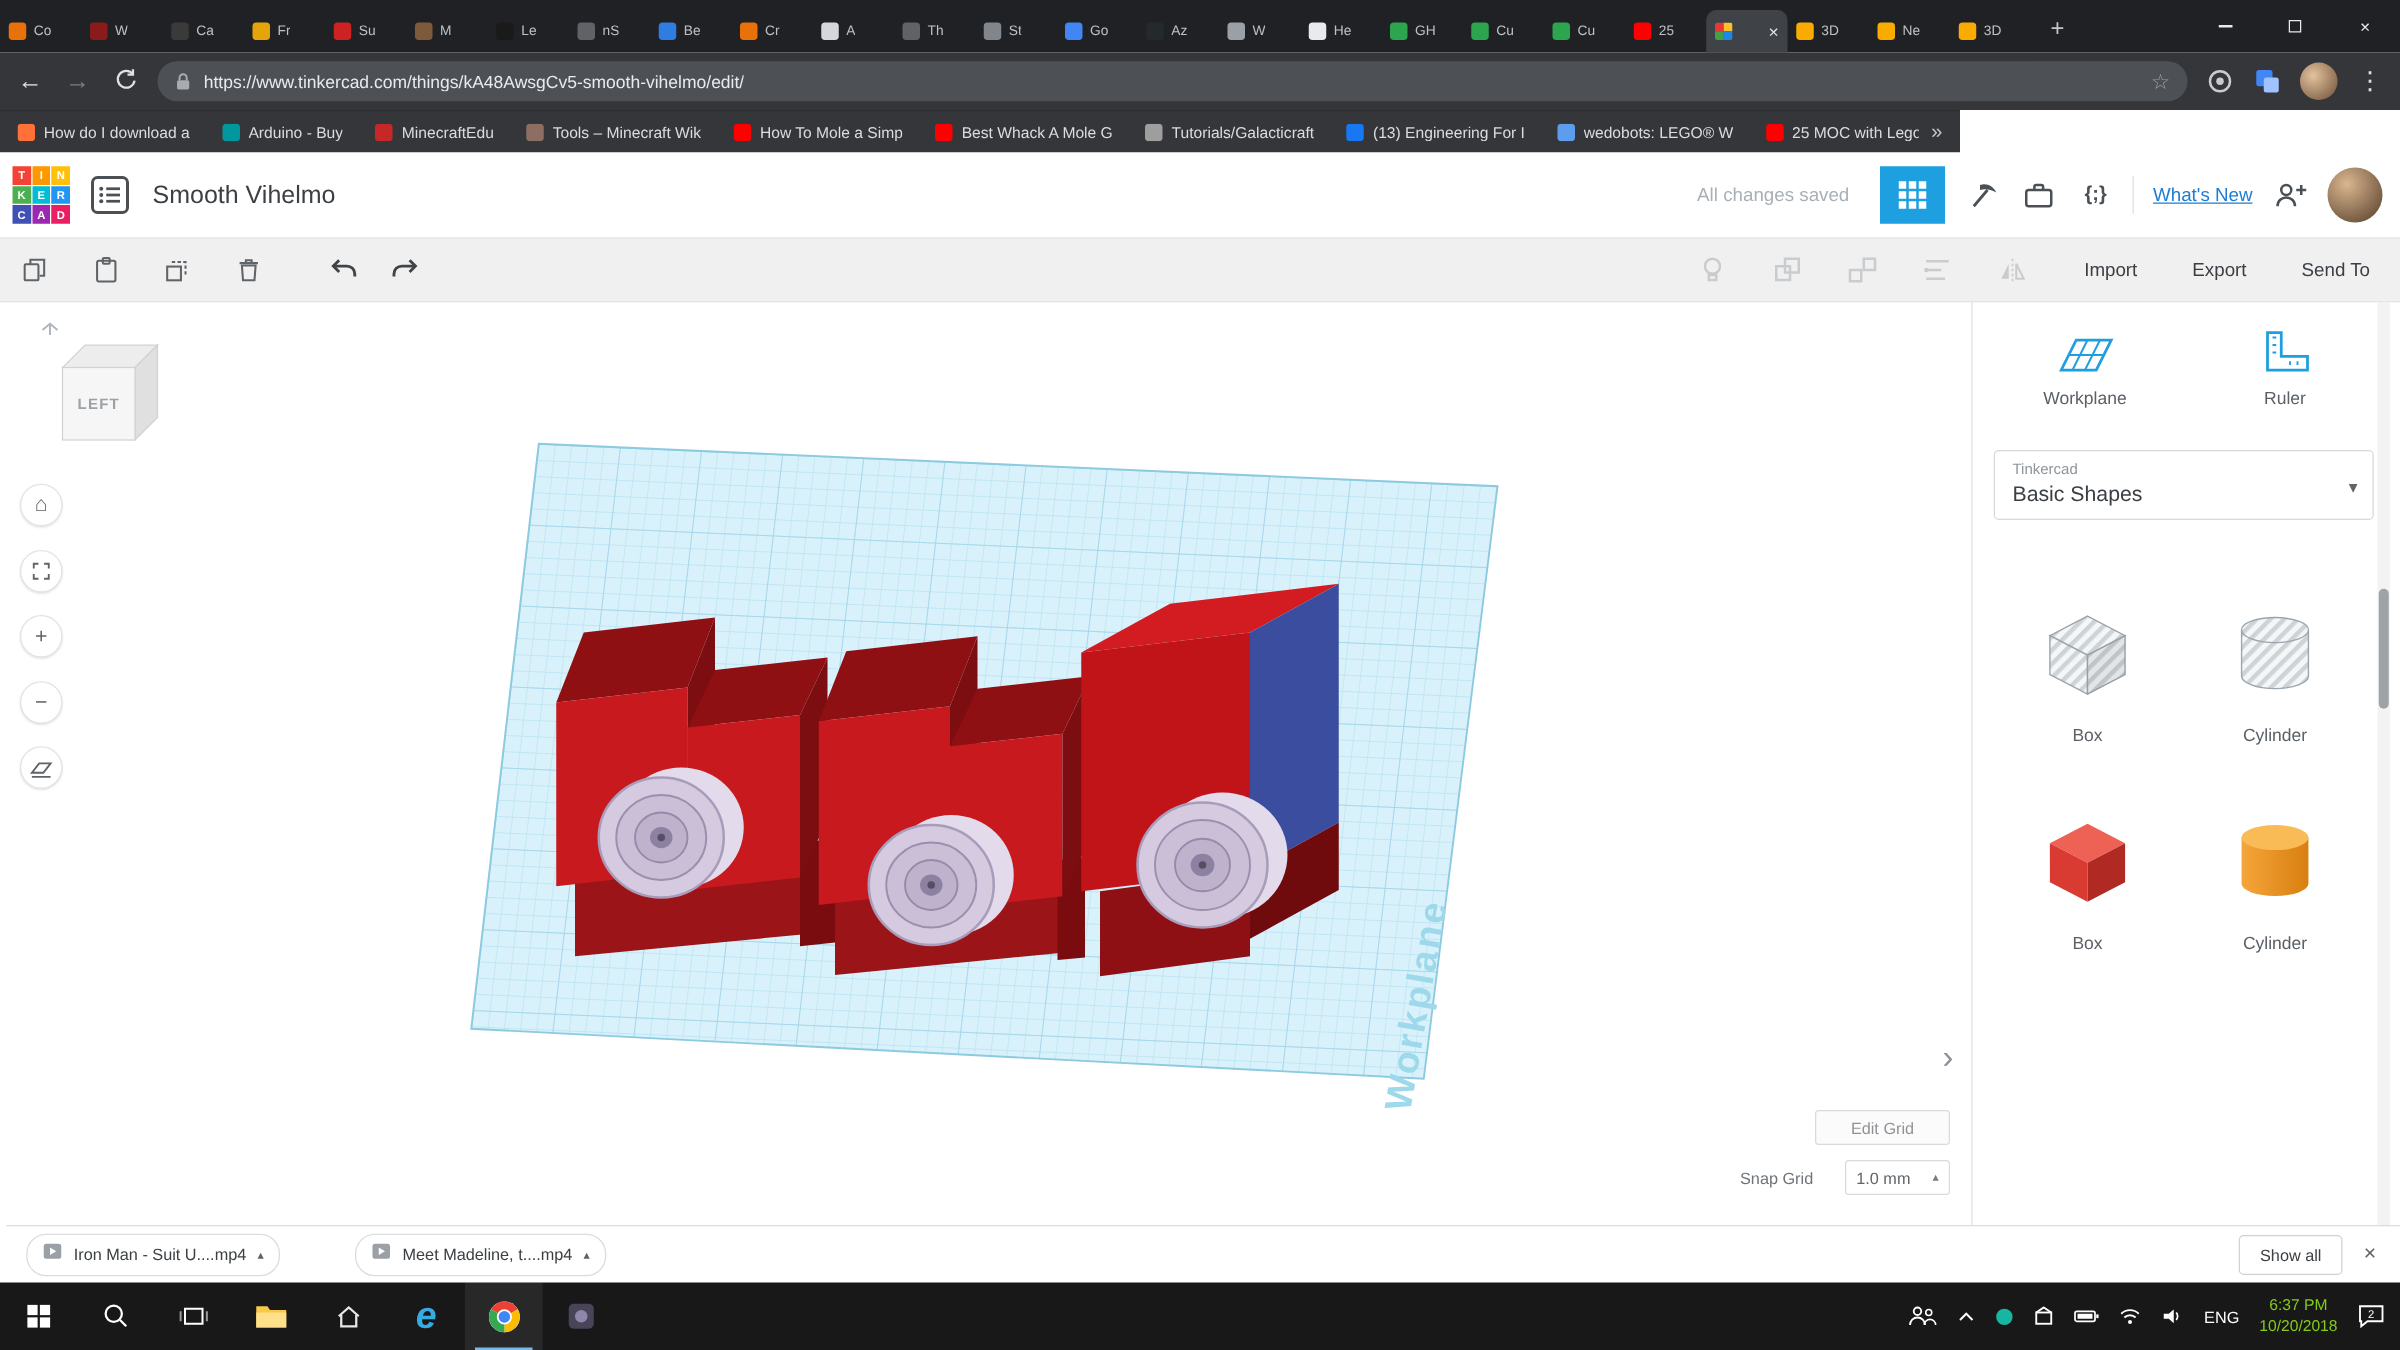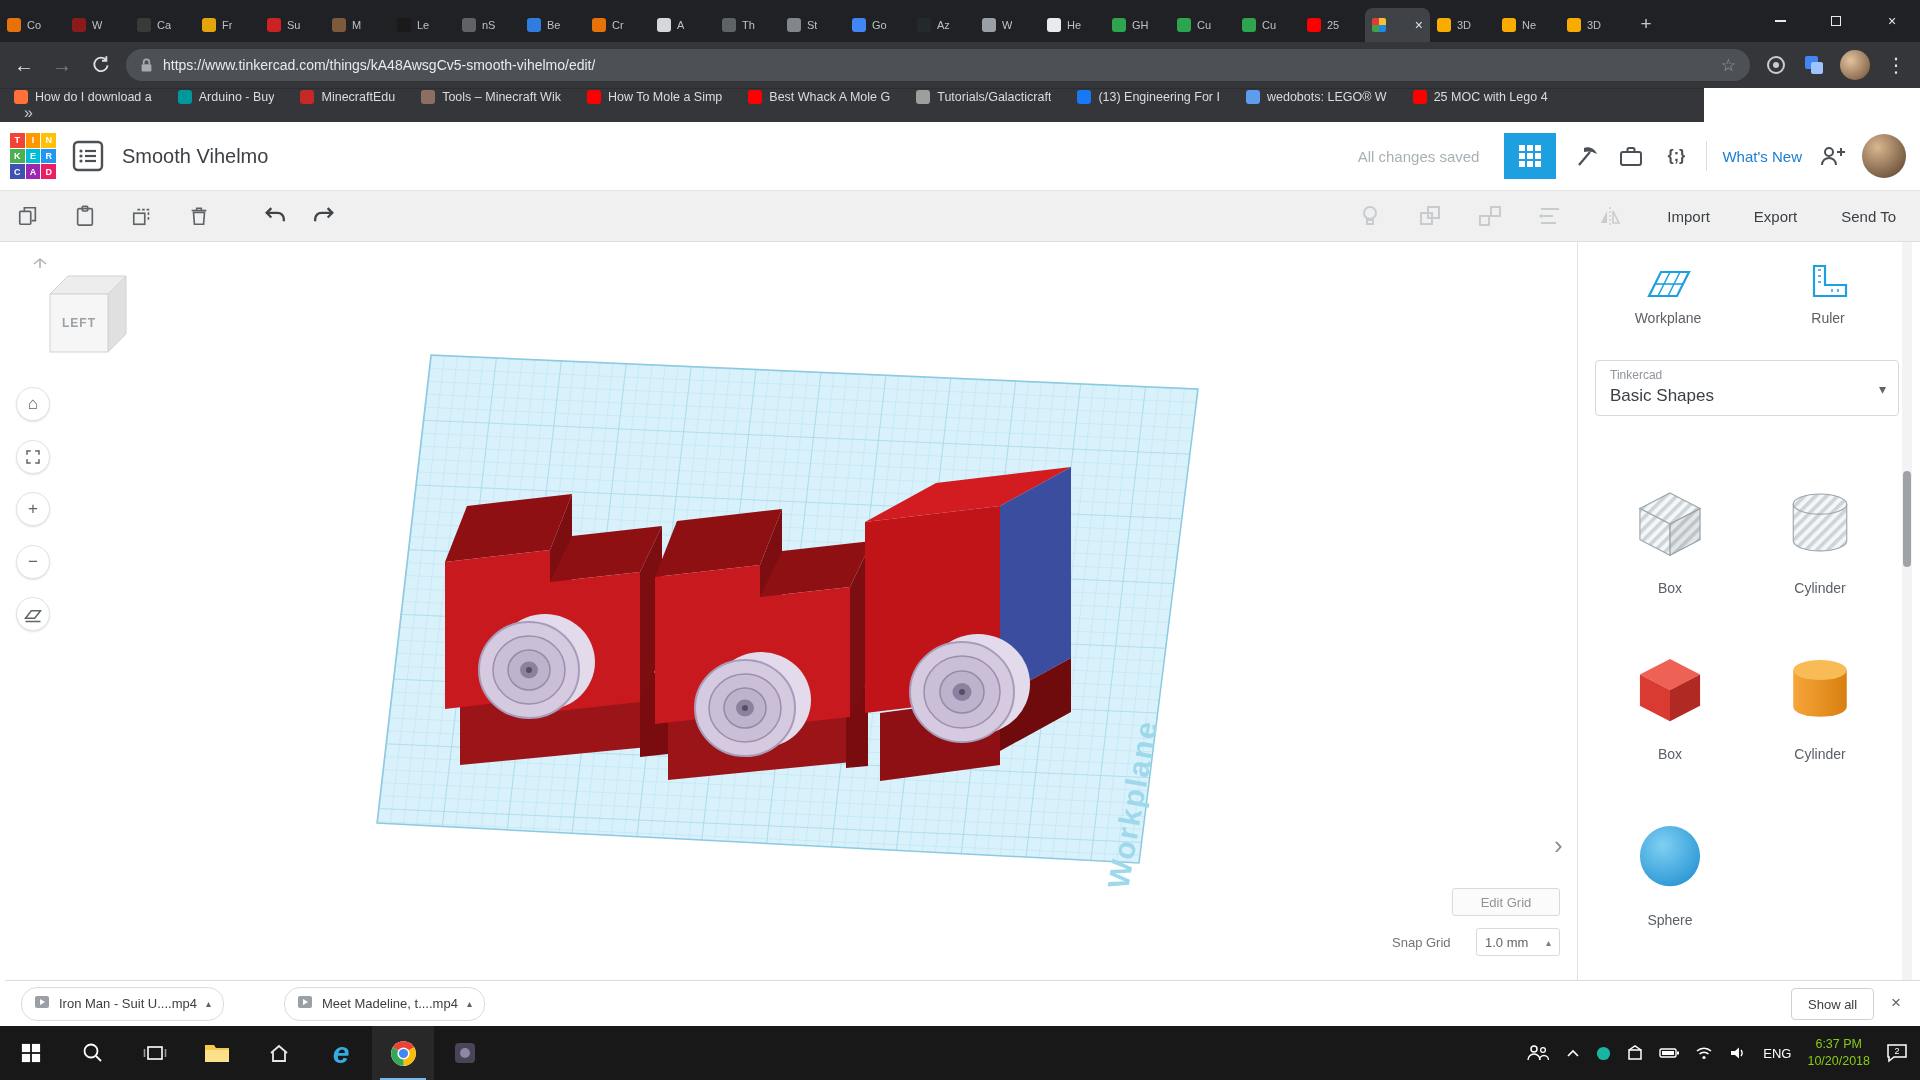--- a/index.html
+++ b/index.html
@@ -22,39 +22,39 @@
   
   .navbar{position:absolute;top:42px;left:0;width:1920px;height:46px;background:#35363a;display:flex;align-items:center;padding:0 12px;box-sizing:border-box;gap:14px;}
   .nav-ic{color:#dfe1e5;font-size:20px;line-height:1;flex:none;width:24px;text-align:center;}
   .nav-ic.dim{color:#797d82;}
   .omnibox{flex:1;height:32px;background:#4d5156;border-radius:16px;display:flex;align-items:center;padding:0 14px;box-sizing:border-box;min-width:0;}
   .url{margin-left:10px;font-size:14px;color:#e8eaed;white-space:nowrap;overflow:hidden;}
   .ob-star{margin-left:auto;color:#9aa0a6;font-size:17px;}
   .ext-ic{flex:none;display:flex;align-items:center;justify-content:center;width:24px;height:24px;}
   .nav-avatar{flex:none;width:30px;height:30px;border-radius:50%;background:radial-gradient(circle at 35% 35%, #e3c29e, #8a6b4f 75%);}
   
-  .bkbar{position:absolute;top:88px;left:0;width:1704px;height:34px;background:#35363a;border-top:1px solid #2c2d30;box-sizing:border-box;display:flex;align-items:flex-start;padding:0 14px;flex-direction:column;}
+  .bkbar{position:absolute;top:88px;left:0;width:1568px;height:34px;background:#35363a;border-top:1px solid #2c2d30;box-sizing:border-box;display:flex;align-items:center;padding:0 14px;}
   .bk-run{display:flex;align-items:center;gap:26px;overflow:hidden;flex:1;}
   .bk-item{display:flex;align-items:center;gap:7px;flex:none;}
   .bk-fav{width:14px;height:14px;border-radius:3px;background:#999;flex:none;}
   .bk-label{font-size:12.5px;color:#dadce0;max-width:132px;white-space:nowrap;overflow:hidden;text-overflow:ellipsis;}
   .bk-overflow{margin-left:10px;color:#c4c7ca;font-size:16px;flex:none;}
   
   .tc-header{position:absolute;top:122px;left:0;width:1920px;height:68px;background:#fff;display:flex;align-items:center;padding:0 10px;box-sizing:border-box;}
   .tc-logo{width:46px;height:46px;display:grid;grid-template-columns:repeat(3,1fr);grid-template-rows:repeat(3,1fr);gap:1px;flex:none;}
   .logo-cell{display:flex;align-items:center;justify-content:center;color:#fff;font-size:9px;font-weight:bold;}
   .design-menu-btn{margin-left:16px;flex:none;display:flex;}
   .tc-title{margin-left:18px;font-size:20px;color:#3c4045;font-weight:500;}
   .tc-right{margin-left:auto;display:flex;align-items:center;gap:15px;padding-right:4px;}
   .save-status{color:#a9b0b5;font-size:15px;margin-right:10px;}
   .grid-btn{width:52px;height:46px;background:#1d9fe0;display:flex;align-items:center;justify-content:center;flex:none;}
   .hd-ic{display:flex;align-items:center;justify-content:center;width:30px;height:30px;color:#4a5055;}
   .braces{font-size:16px;font-weight:bold;}
   .hd-divider{width:1px;height:30px;background:#ddd;}
-  .whats-new{color:#1c7dd2;font-size:15px;}
+  .whats-new{color:#1c7dd2;font-size:15px;text-decoration:underline;}
   .tc-avatar{width:44px;height:44px;border-radius:50%;background:radial-gradient(circle at 35% 30%, #d9b68f, #6e543d 80%);flex:none;}
   
   .tc-toolbar{position:absolute;top:190px;left:0;width:1920px;height:52px;background:#f0f0f0;border-top:1px solid #e4e4e4;border-bottom:1px solid #dedede;box-sizing:border-box;display:flex;align-items:center;padding-left:16px;}
   .edit-ic{width:24px;height:24px;margin-right:33px;display:flex;align-items:center;justify-content:center;}
   .hist-ic{width:26px;height:26px;margin-right:22px;display:flex;align-items:center;justify-content:center;}
   .tb-right{margin-left:auto;display:flex;align-items:center;padding-right:24px;}
   .dis-ic{width:26px;height:26px;margin-left:34px;display:flex;align-items:center;justify-content:center;}
   .txt-btn{margin-left:44px;font-size:15px;color:#3a3f44;}
   
   .main{position:absolute;top:242px;left:0;width:1920px;height:738px;}
@@ -679,32 +679,20 @@
                 <stop offset="0" stop-color="#f6a53a"></stop>
                 <stop offset="1" stop-color="#d87f10"></stop>
               </linearGradient>
             </defs>
           <path d="M11 18 v33 a24 9 0 0 0 48 0 V18" fill="url(#cylg)"></path>
           <ellipse cx="35" cy="18" rx="24" ry="9" fill="#f8bb55"></ellipse>
         </svg>
         <span class="shape-label">Cylinder</span>
       </div>
 
-      <div class="shape-tile">
-        <svg width="78" height="78" viewBox="0 0 70 70">
-          <defs>
-              <radialGradient id="sphg" cx="0.38" cy="0.32" r="0.85">
-                <stop offset="0" stop-color="#7fd0f2"></stop>
-                <stop offset="1" stop-color="#1f8fd1"></stop>
-              </radialGradient>
-            </defs>
-          <circle cx="35" cy="36" r="27" fill="url(#sphg)"></circle>
-        </svg>
-        <span class="shape-label">Sphere</span>
-      </div>
 
     </div>
 
     <div class="panel-scrollbar">
         <div class="thumb"></div>
       </div>
   </div>
 </div>
 
 <div class="dlbar">

